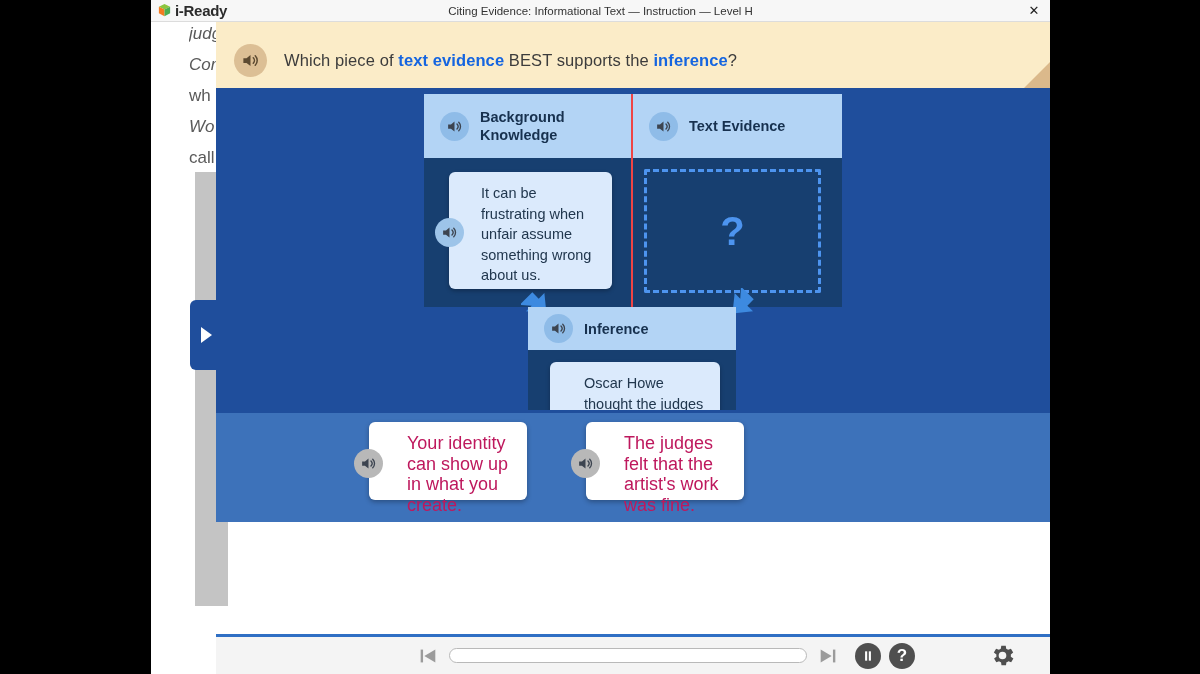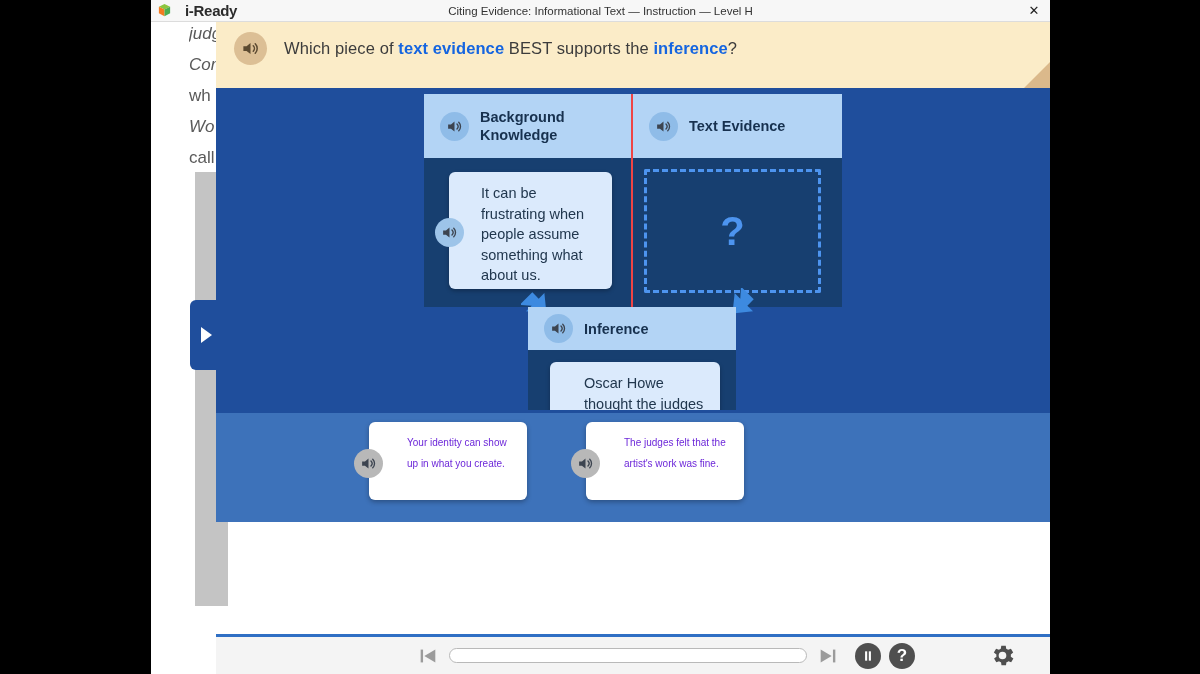--- a/index.html
+++ b/index.html
@@ -27,39 +27,39 @@
     position: absolute; left: 44px; top: 172px; width: 33px; height: 434px;
     background: #c4c4c4;
   }
 
   
   .titlebar {
     position: absolute; left: 151px; top: 0; width: 899px; height: 22px;
     background: #f7f7f7; border-bottom: 1px solid #dcdcdc;
     display: flex; align-items: center;
   }
-  .brand { display: flex; align-items: center; gap: 13px; padding-left: 6px; }
+  .brand { display: flex; align-items: center; gap: 3px; padding-left: 6px; }
   .brand-cube { width: 15px; height: 15px; position: relative; }
   .brand-name {
     font-size: 15px; font-weight: bold; color: #2b2b2b; letter-spacing: -0.3px;
   }
   .title-center {
     position: absolute; left: 0; right: 0; text-align: center;
     font-size: 11.5px; font-weight: normal; color: #333;
   }
   .close-x {
     position: absolute; right: 8px; top: 3px;
     width: 16px; height: 16px; text-align: center; line-height: 16px;
     font-size: 13px; color: #222; cursor: pointer;
   }
 
   
   .banner {
     position: absolute; left: 216px; top: 22px; width: 834px; height: 66px;
-    background: #fbecc8; display: flex; align-items: flex-start;
+    background: #fbecc8; display: flex; align-items: center;
   }
   .banner-inner { display: flex; align-items: center; padding: 10px 0 0 18px; }
   .banner-text {
     font-size: 16.5px; color: #3c3c3c; padding-left: 17px; letter-spacing: 0.1px;
   }
   .banner-text b { color: #1565e0; font-weight: bold; }
   .fold {
     position: absolute; right: 0; bottom: 0;
     width: 0; height: 0;
     border-left: 26px solid transparent;
@@ -139,21 +139,21 @@
   
   .answers {
     position: absolute; left: 0; bottom: 0; width: 834px; height: 112px;
     background: #3d72ba; border-top: 3px solid #1f4e9c;
   }
   .ans {
     position: absolute; top: 9px; width: 158px; height: 78px;
     background: #ffffff; border-radius: 6px;
     box-shadow: 0 2px 5px rgba(0,0,0,.30);
     padding: 11px 10px 0 38px;
-    font-size: 10px; line-height: 20.5px; color: #6d28d9;
+    font-size: 18px; line-height: 20.5px; color: #be185d;
   }
   .ans-spk { position: absolute; left: -15px; top: 27px; }
 
   
   .side-tab {
     position: absolute; left: 190px; top: 300px; width: 33px; height: 70px;
     background: #1f4e9c; border-radius: 6px 0 0 6px;
     display: flex; align-items: center; justify-content: center;
     cursor: pointer; z-index: 6;
   }
@@ -243,21 +243,21 @@
         </div>
         <div class="col-body">
           <div class="evidence-card">
             <span class="spk card-spk" style="width:29px;height:29px;background:#9dc4e9;">
               <svg width="17" height="17" viewBox="0 0 24 24" fill="#3c4450">
                 <path d="M3 9v6h4l5 4V5L7 9H3z"></path>
                 <path d="M15.5 8.5a5 5 0 0 1 0 7" stroke="#3c4450" stroke-width="1.9" fill="none" stroke-linecap="round"></path>
                 <path d="M18 6a8.5 8.5 0 0 1 0 12" stroke="#3c4450" stroke-width="1.9" fill="none" stroke-linecap="round"></path>
               </svg>
             </span>
-            <span>It can be frustrating when people assume something what about us.</span>
+            <span>It can be frustrating when unfair assume something wrong about us.</span>
           </div>
         </div>
       </div>
 
       <div class="col right">
         <div class="col-head">
           <span class="spk" style="width:29px;height:29px;background:#8fbce8;">
             <svg width="17" height="17" viewBox="0 0 24 24" fill="#3c4450">
               <path d="M3 9v6h4l5 4V5L7 9H3z"></path>
               <path d="M15.5 8.5a5 5 0 0 1 0 7" stroke="#3c4450" stroke-width="1.9" fill="none" stroke-linecap="round"></path>

